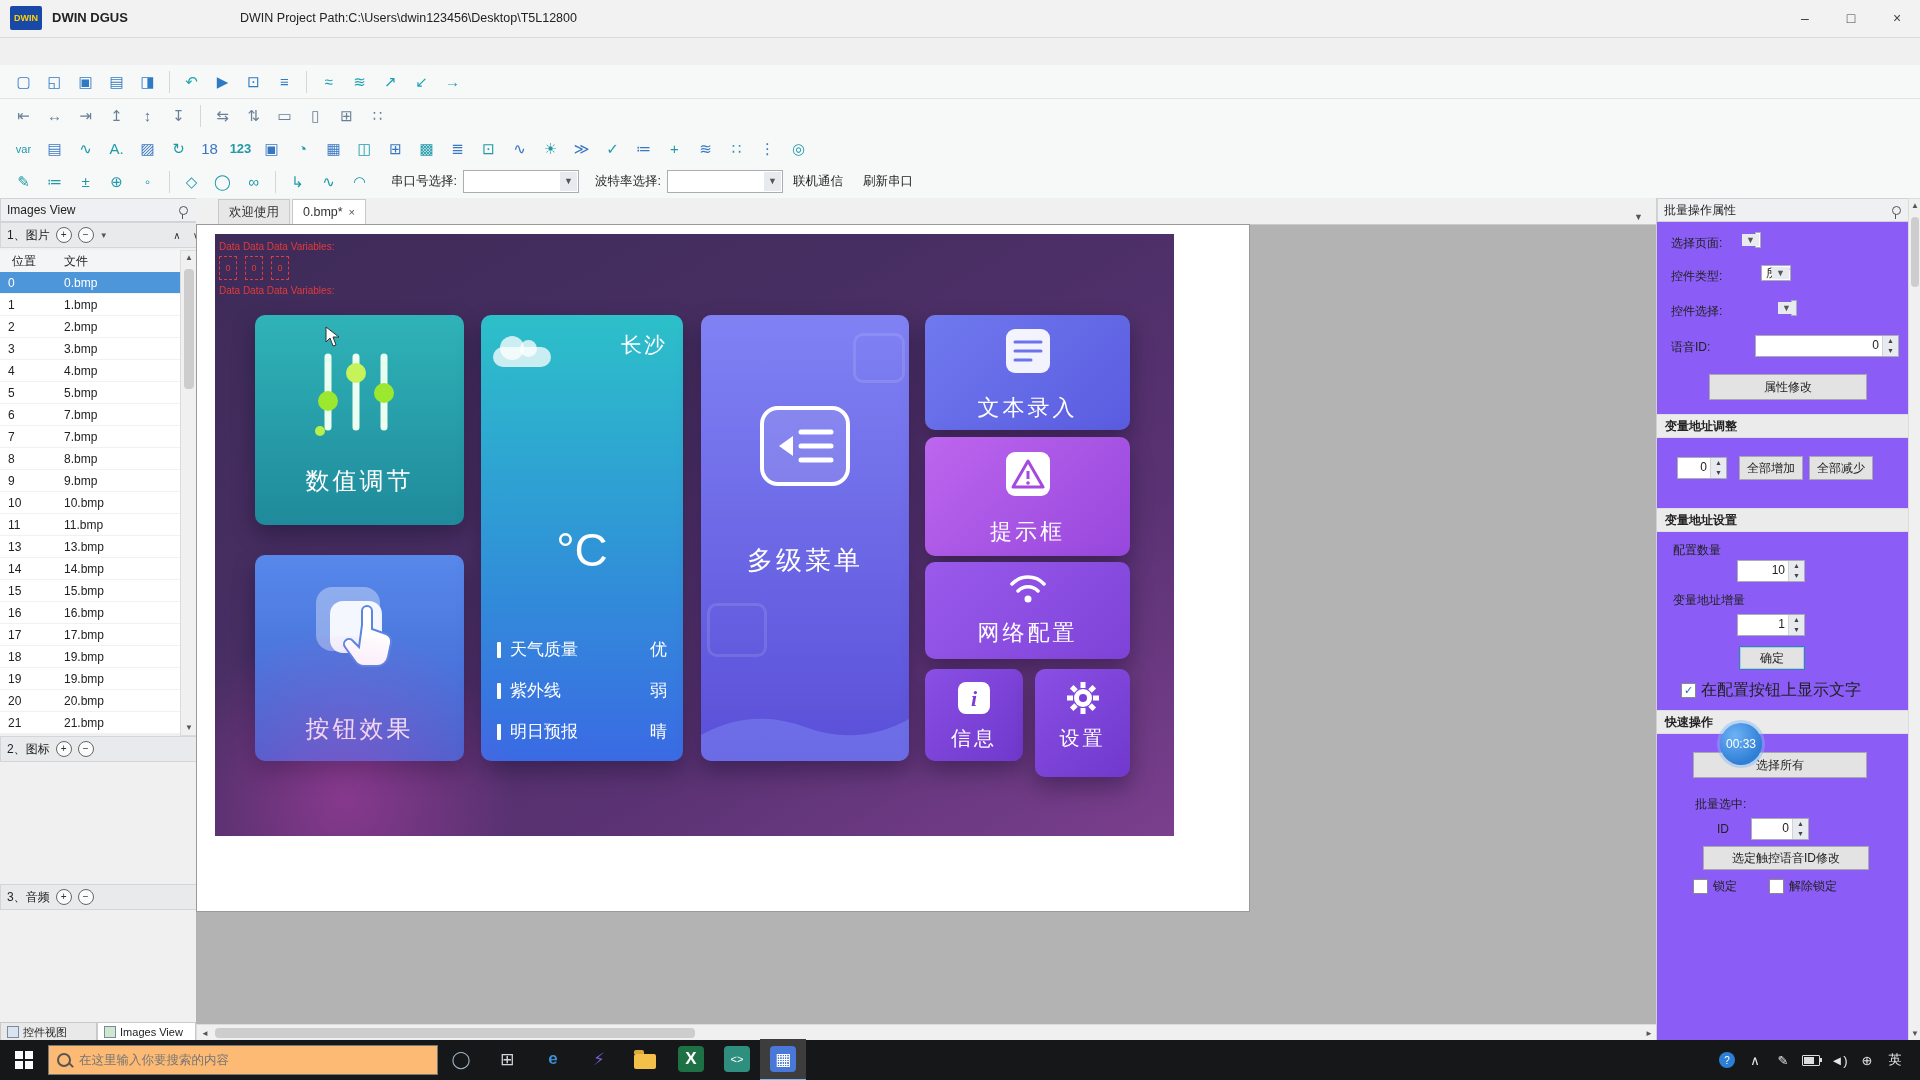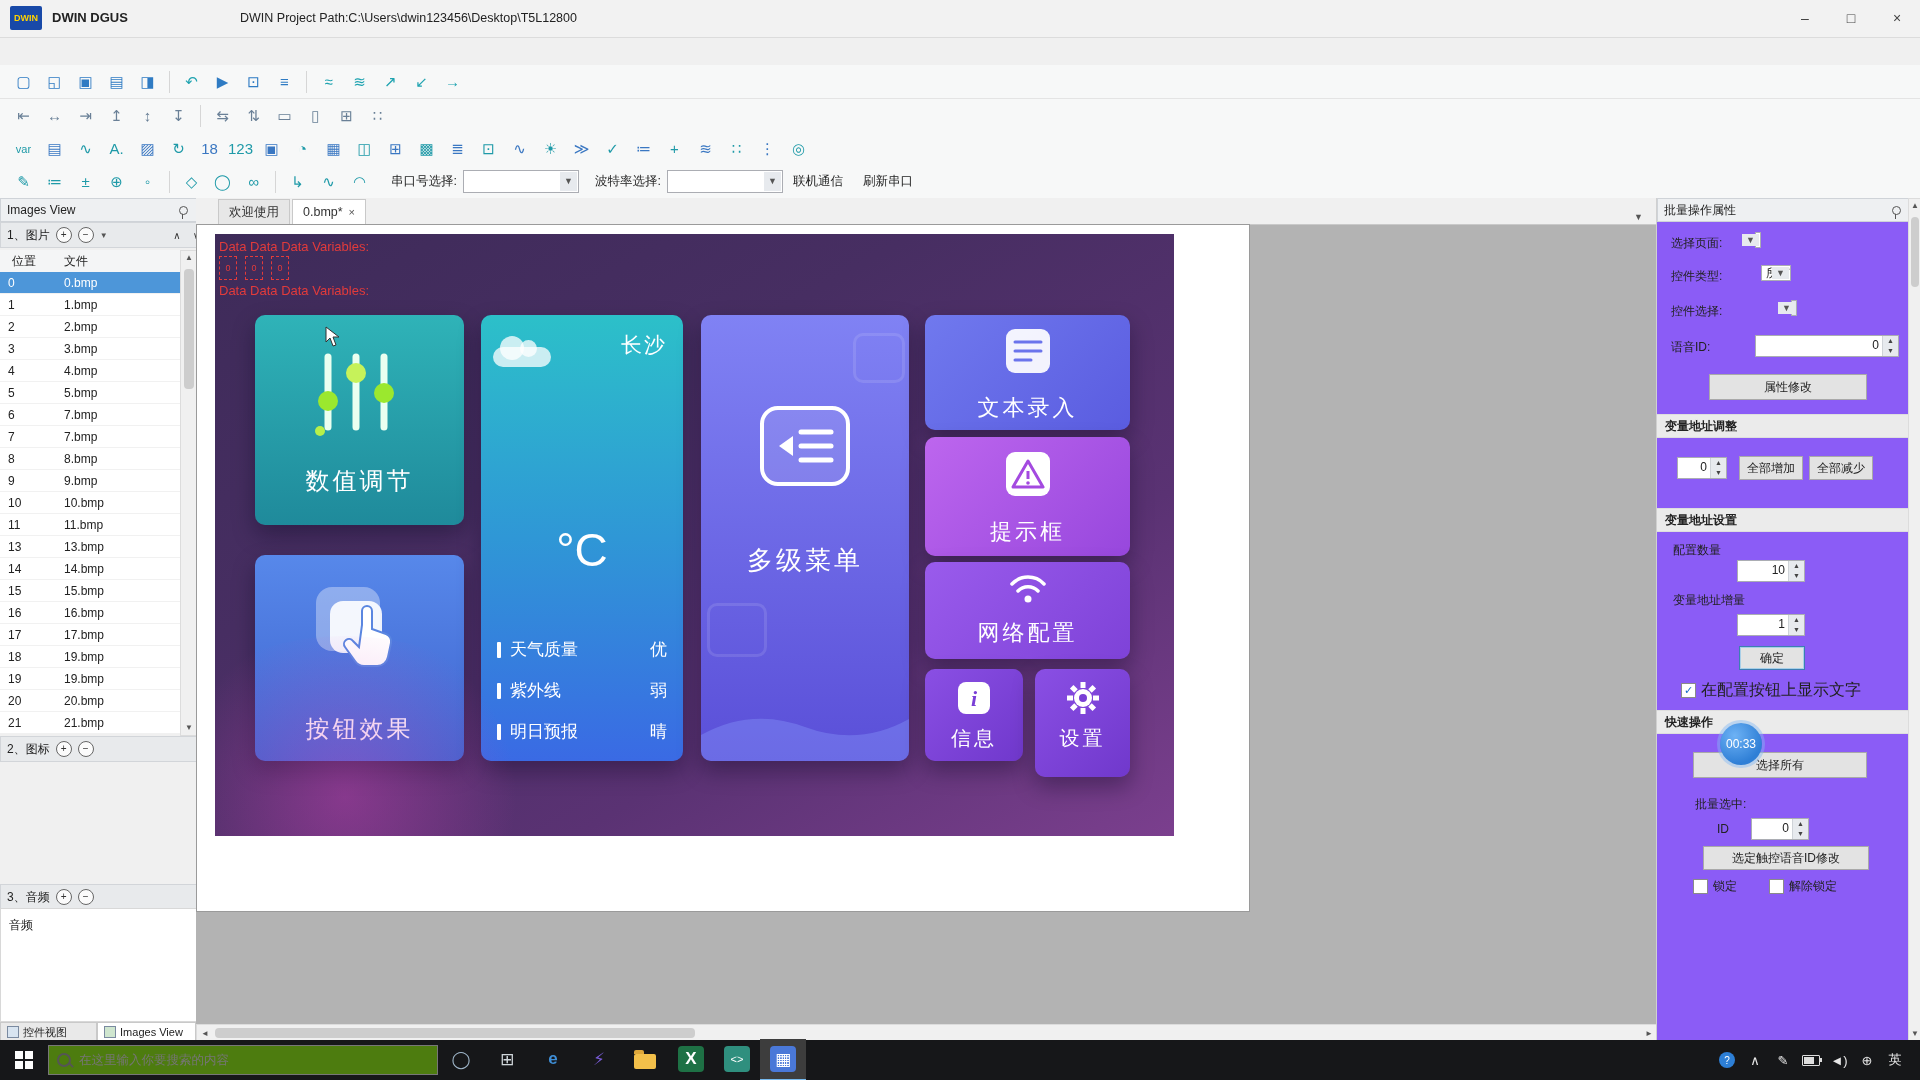--- a/index.html
+++ b/index.html
@@ -57,21 +57,21 @@
   .dtab.active{background:#fff}
   .tabx{font-size:11px;color:#555}
   #page{position:absolute;left:0;top:26px;width:1052px;height:686px;background:#fff;border:1px solid #9a9a9a}
   
   #bmp{position:absolute;left:18px;top:9px;width:959px;height:602px;overflow:hidden;
        background:linear-gradient(150deg,#3e2b59 0%,#472e62 35%,#5a3273 70%,#7b3f8e 100%)}
   #bmp::after{content:"";position:absolute;left:-80px;bottom:-120px;width:420px;height:320px;border-radius:50%;
        background:radial-gradient(circle,rgba(214,70,190,.40),rgba(214,70,190,0) 65%)}
   .card{position:absolute;border-radius:10px;box-shadow:0 10px 22px rgba(10,5,30,.35);color:#fff;overflow:hidden}
   .ctitle{position:absolute;width:100%;text-align:center;letter-spacing:3px;color:#fff}
-  .redline{position:absolute;color:#e23b3b;font-size:13px;line-height:10px;white-space:nowrap}
+  .redline{position:absolute;color:#e23b3b;font-size:10px;line-height:10px;white-space:nowrap}
   .redbox{position:absolute;width:16px;height:22px;border:1px dashed #e23b3b;color:#e23b3b;font-size:9px;
           display:flex;align-items:center;justify-content:center}
   .wrow{position:absolute;left:16px;right:16px;display:flex;align-items:center;font-size:17px}
   .wrow .bar{width:4px;height:16px;background:#fff;margin-right:9px;border-radius:1px}
   .wrow .val{margin-left:auto}
   .cloud{position:absolute;width:58px;height:20px;background:rgba(255,255,255,.75);border-radius:20px}
   .cloud::before{content:"";position:absolute;left:7px;top:-11px;width:24px;height:24px;background:rgba(255,255,255,.75);border-radius:50%}
   .cloud::after{content:"";position:absolute;left:27px;top:-7px;width:17px;height:17px;background:rgba(255,255,255,.75);border-radius:50%}
   .ghost{position:absolute;border:3px solid rgba(255,255,255,.45);border-radius:10px;opacity:.25}
   
@@ -89,21 +89,21 @@
       font-size:11px;color:#1668c8;margin-right:5px;vertical-align:-2px}
   .combo.dis{background:#e3e8ee;color:#777}
   #recbubble{position:absolute;left:63px;top:525px;width:42px;height:42px;border-radius:50%;
       background:radial-gradient(circle at 35% 30%,#6db2f5,#2f7fd6 70%);box-shadow:0 0 0 3px rgba(130,185,245,.45);
       display:flex;align-items:center;justify-content:center;color:#fff;font-size:12px;z-index:5}
   
   #taskbar{left:0;top:1040px;width:1920px;height:40px;background:#161719;display:flex;align-items:center}
   #start{width:48px;height:40px;display:flex;align-items:center;justify-content:center}
   .winlogo{display:grid;grid-template-columns:8px 8px;grid-template-rows:8px 8px;gap:2px}
   .winlogo span{background:#fdfdfd}
-  #tsearch{width:372px;height:28px;background:#4d7c0f;border:1px solid #777;display:flex;align-items:center;padding:0 8px;gap:6px}
+  #tsearch{width:372px;height:28px;background:#fdba74;border:1px solid #777;display:flex;align-items:center;padding:0 8px;gap:6px}
   #tsearch input{border:none;outline:none;font-size:12.5px;width:320px;font-family:inherit;background:transparent}
   .mag{width:10px;height:10px;border:2px solid #555;border-radius:50%;position:relative}
   .mag::after{content:"";position:absolute;left:9px;top:9px;width:6px;height:2px;background:#555;transform:rotate(45deg)}
   .tb-app{width:46px;height:40px;display:flex;align-items:center;justify-content:center}
   .tb-app.active{background:#3d3d3d;border-bottom:2px solid #76b9ed}
   .appico{width:26px;height:26px;display:flex;align-items:center;justify-content:center;font-size:17px;border-radius:4px}
   .folder{width:22px;height:15px;background:#f3c04a;border-radius:2px;position:relative;margin-top:4px}
   .folder::before{content:"";position:absolute;top:-4px;left:0;width:10px;height:4px;background:#dfa83a;border-radius:2px 2px 0 0}
   #tray{margin-left:auto;display:flex;align-items:center;gap:6px;padding-right:14px;color:#e8e8e8}
   .tri{width:22px;height:24px;display:flex;align-items:center;justify-content:center;font-size:13px}
@@ -172,21 +172,21 @@
       <span class="tbi" style="color: rgb(106, 128, 151);">∷</span>
     </div>
   <div class="trow" style="top:132px" id="trow3">
       <span class="tbi" style="color: rgb(31, 154, 168); font-size: 11px;">var</span>
       <span class="tbi" style="color: rgb(58, 119, 194);">▤</span>
       <span class="tbi" style="color: rgb(31, 154, 168);">∿</span>
       <span class="tbi" style="color: rgb(31, 154, 168);">A.</span>
       <span class="tbi" style="color: rgb(58, 119, 194);">▨</span>
       <span class="tbi" style="color: rgb(31, 154, 168);">↻</span>
       <span class="tbi" style="color: rgb(58, 119, 194);">18</span>
-      <span class="tbi" style="color: rgb(31, 154, 168); font-size: 15px;">123</span>
+      <span class="tbi" style="color: rgb(31, 154, 168); font-size: 13px; font-weight: bold;">123</span>
       <span class="tbi" style="color: rgb(58, 119, 194);">▣</span>
       <span class="tbi" style="color: rgb(31, 154, 168);">◔</span>
       <span class="tbi" style="color: rgb(58, 119, 194);">▦</span>
       <span class="tbi" style="color: rgb(31, 154, 168);">◫</span>
       <span class="tbi" style="color: rgb(58, 119, 194);">⊞</span>
       <span class="tbi" style="color: rgb(31, 154, 168);">▩</span>
       <span class="tbi" style="color: rgb(58, 119, 194);">≣</span>
       <span class="tbi" style="color: rgb(31, 154, 168);">⊡</span>
       <span class="tbi" style="color: rgb(58, 119, 194);">∿</span>
       <span class="tbi" style="color: rgb(31, 154, 168);">☀</span>
@@ -340,23 +340,20 @@
     </div>
     <div class="secbar" style="left:0;top:538px;width:196px">
       <span>2、图标</span>
       <span class="cirbtn">+</span>
       <span class="cirbtn">−</span>
     </div>
     <div class="secbar" style="left:0;top:686px;width:196px">
       <span>3、音频</span>
       <span class="cirbtn">+</span>
       <span class="cirbtn">−</span>
-    </div>
-    <div class="white abs" style="left:0;top:710px;width:196px;height:112px">
-      <div style="padding:8px">音频</div>
     </div>
     <div class="abs" style="left:0;top:824px;width:196px;height:18px;display:flex">
       <span class="btab" style="width:88px">
         <span class="mini"></span>
         <span>控件视图</span>
       </span>
       <span class="btab active" style="width:90px">
         <span class="mini" style="background:#cfe6cf"></span>
         <span>Images View</span>
       </span>

